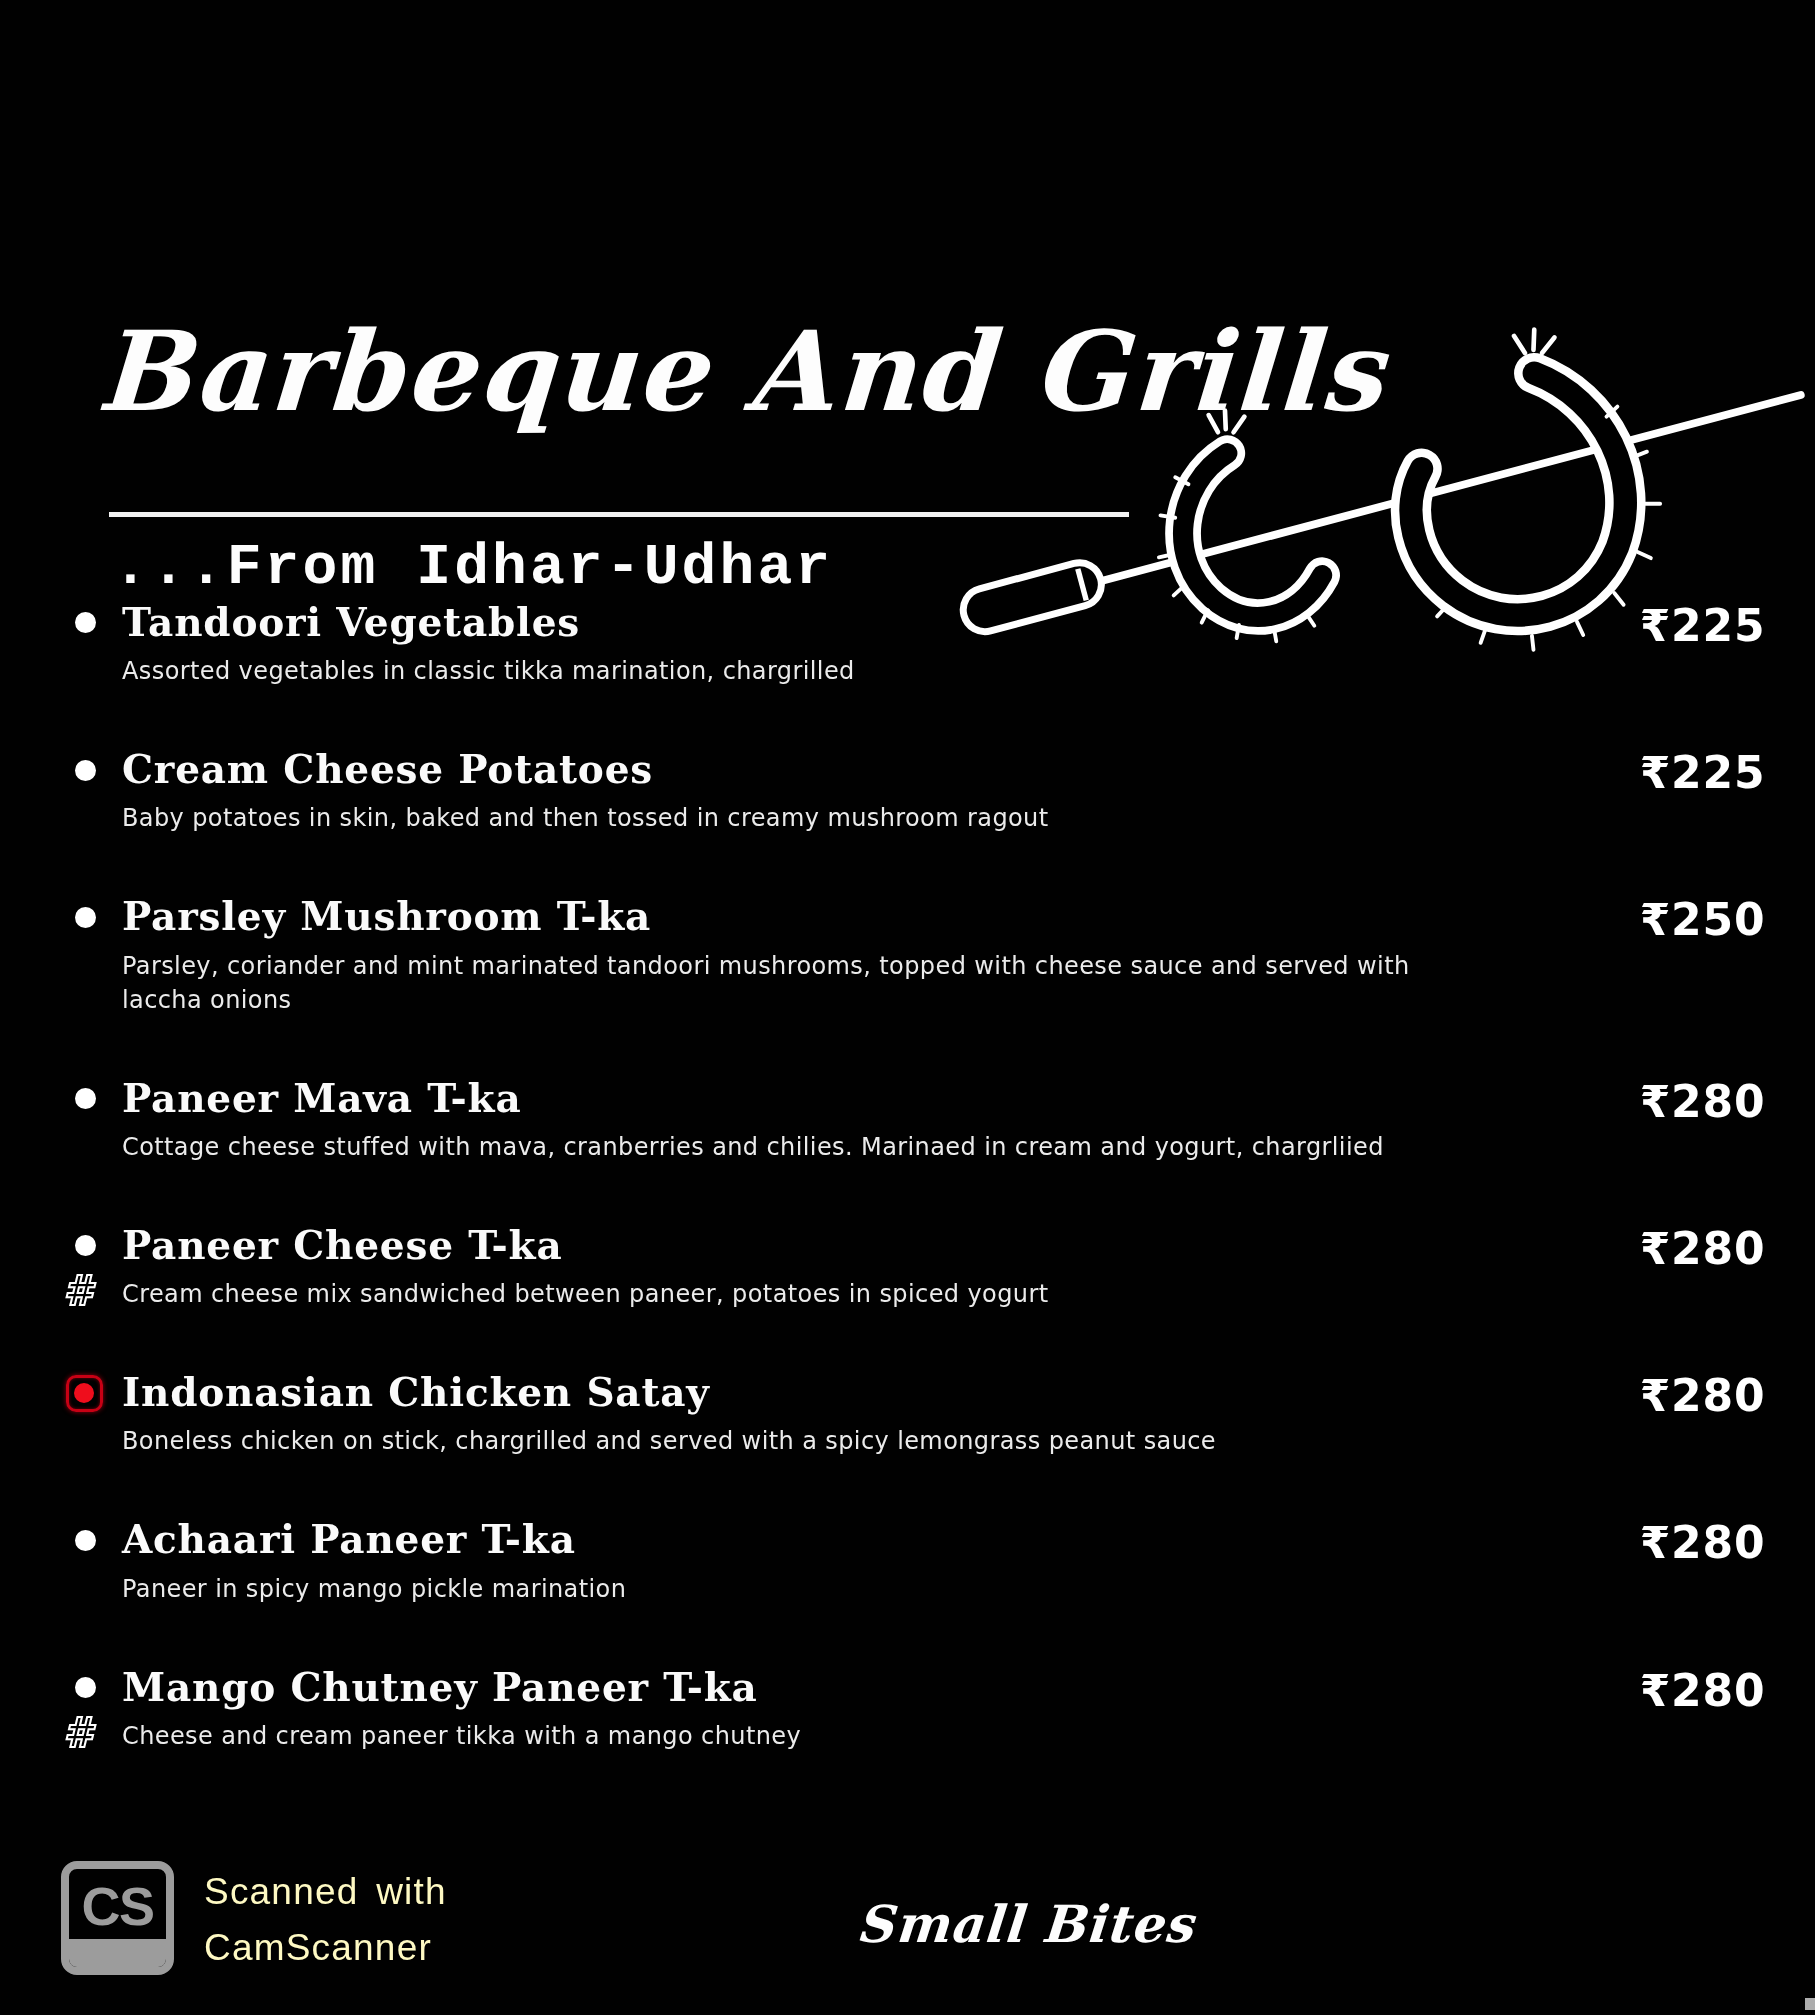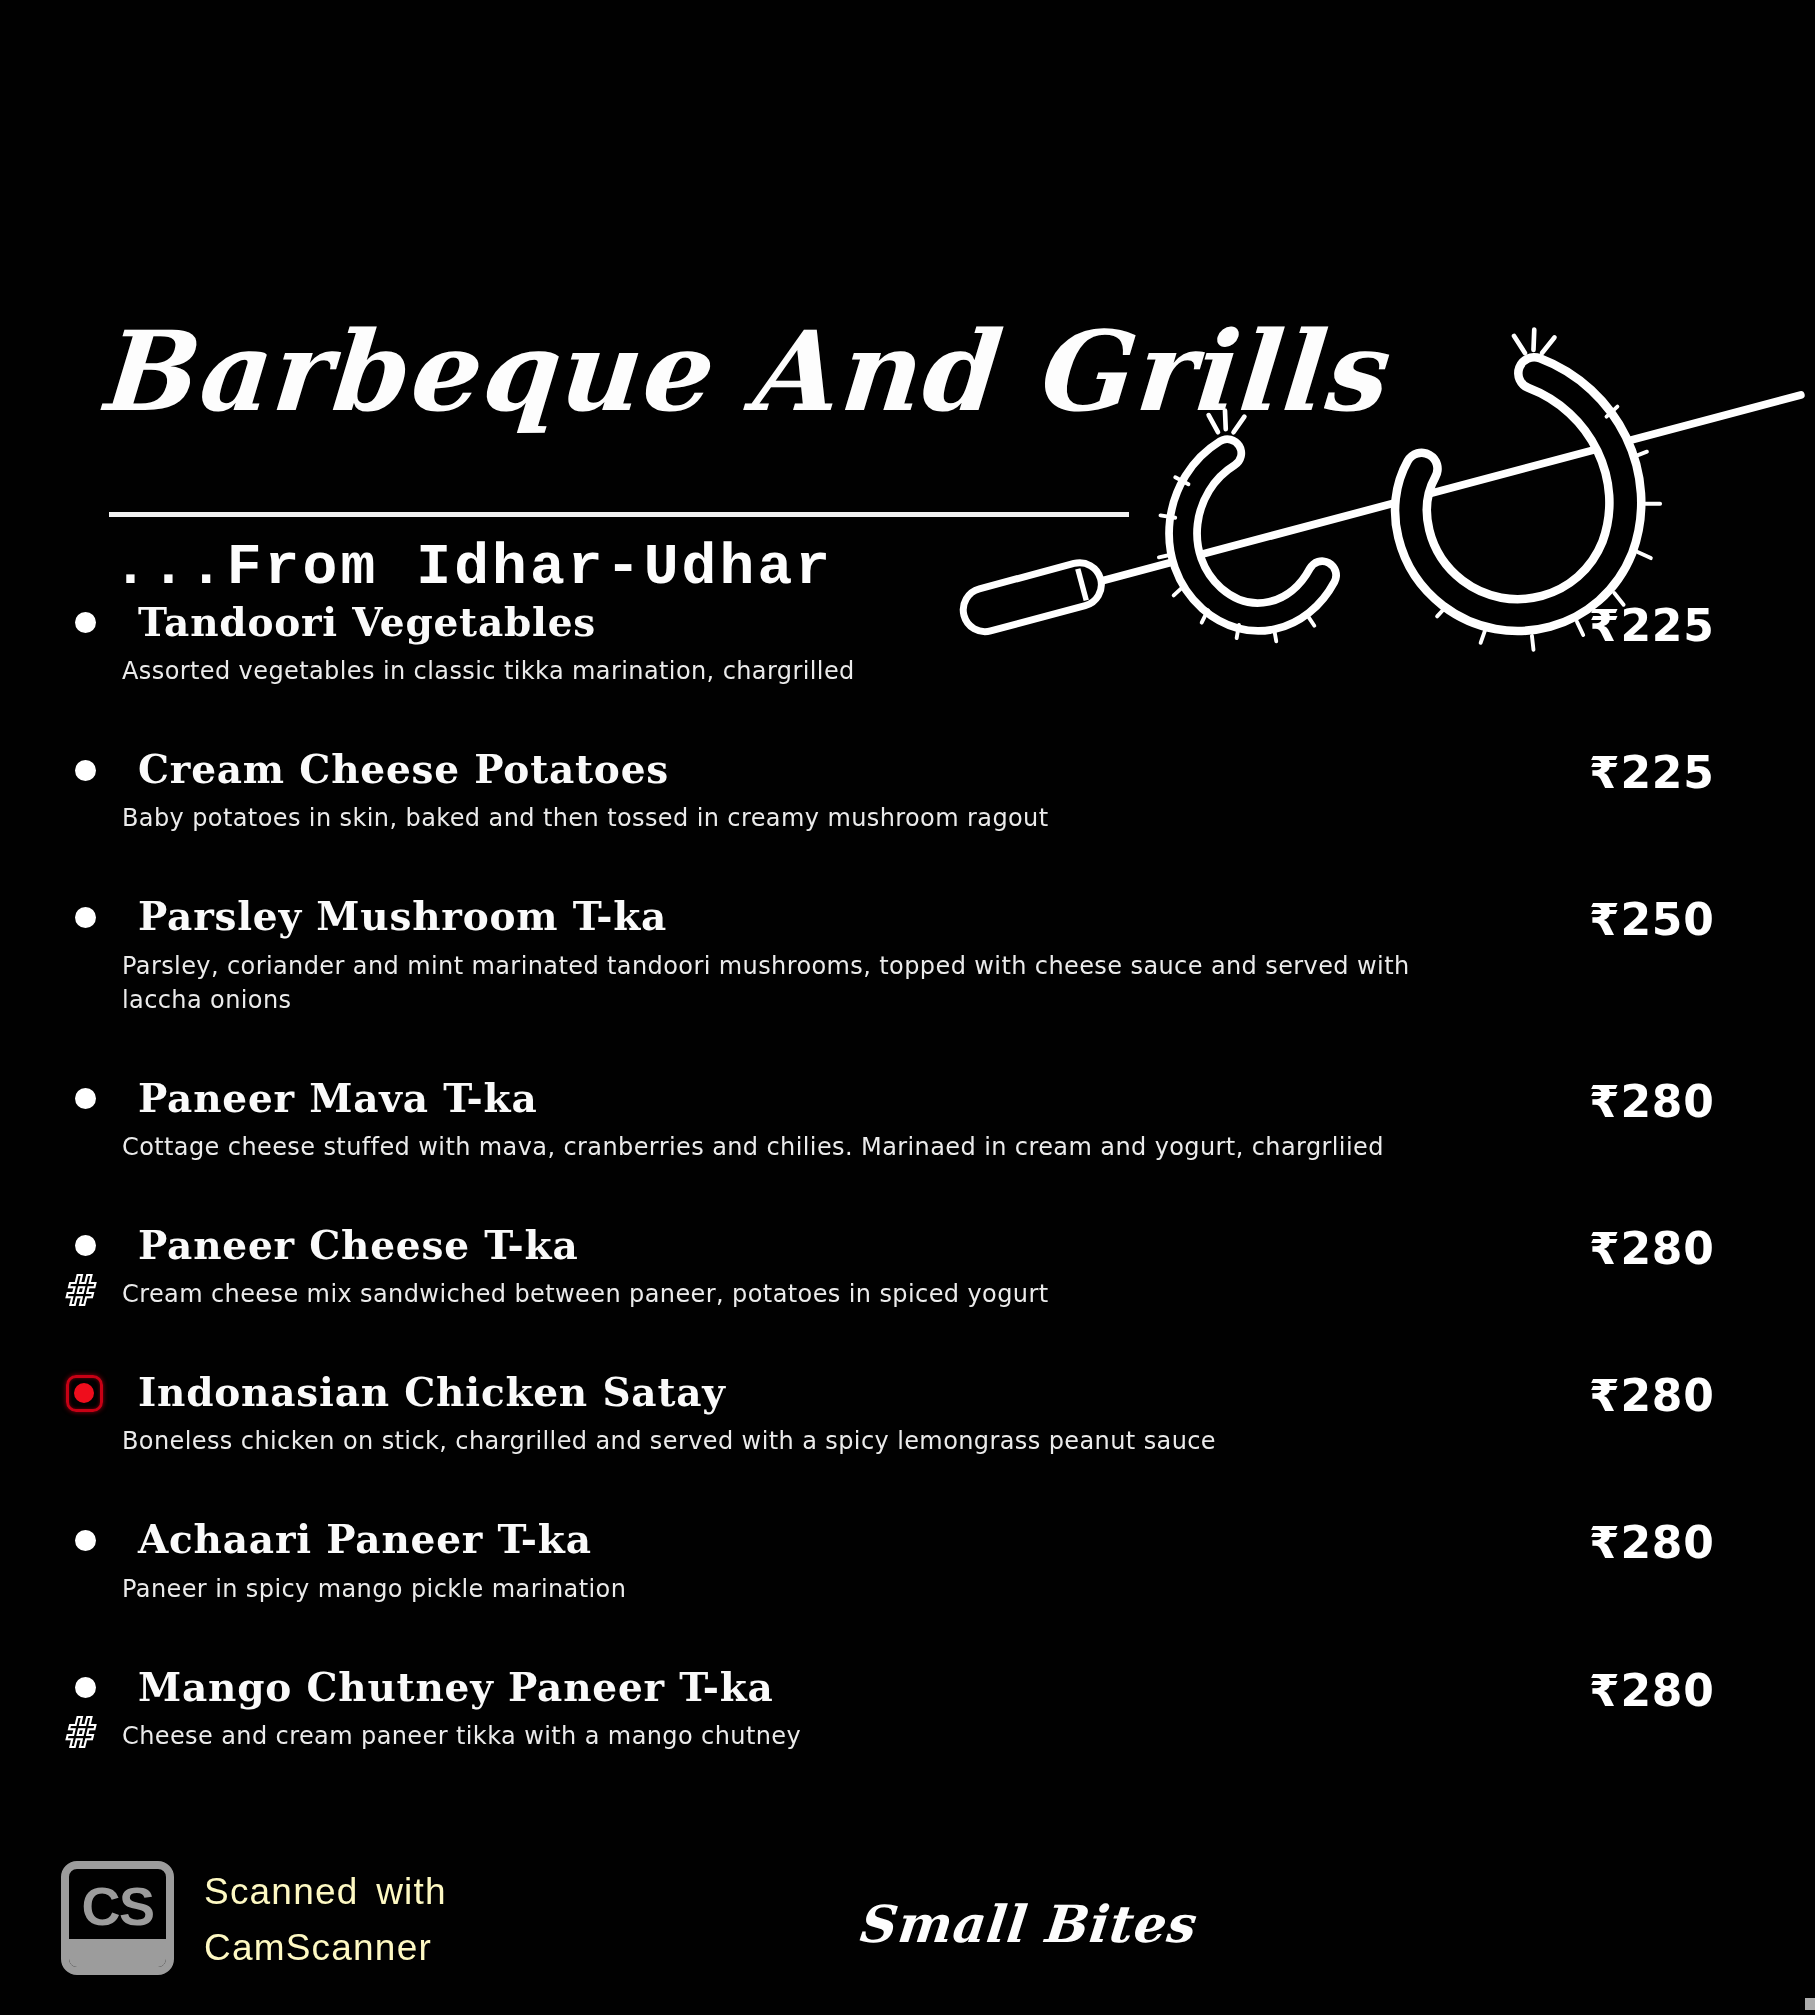--- a/index.html
+++ b/index.html
@@ -95,38 +95,38 @@
     padding-right: 23px;
   }
   .item-title {
     font-family: "DejaVu Serif", serif;
     font-weight: bold;
     font-size: 39px;
     line-height: 1.15;
     letter-spacing: 0.8px;
     color: #fafafa;
     white-space: nowrap;
-    margin-left: 16px;
   }
   .item-desc {
     margin-top: 9.3px;
     font-size: 24px;
     line-height: 1.42;
     letter-spacing: 0.4px;
     color: #ebebeb;
     max-width: 1357px;
   }
   .price {
     flex: 0 0 227px;
     font-family: "DejaVu Sans", sans-serif;
     font-weight: bold;
     font-size: 44px;
     letter-spacing: 0.8px;
     color: #fff;
     white-space: nowrap;
+    text-align: center;
   }
 
   
   .cs-logo {
     position: absolute; left: 61px; top: 1861px;
     width: 113px; height: 114px;
     box-sizing: border-box;
     border: 8.6px solid #9c9c9c;
     border-radius: 16px;
     overflow: hidden;

